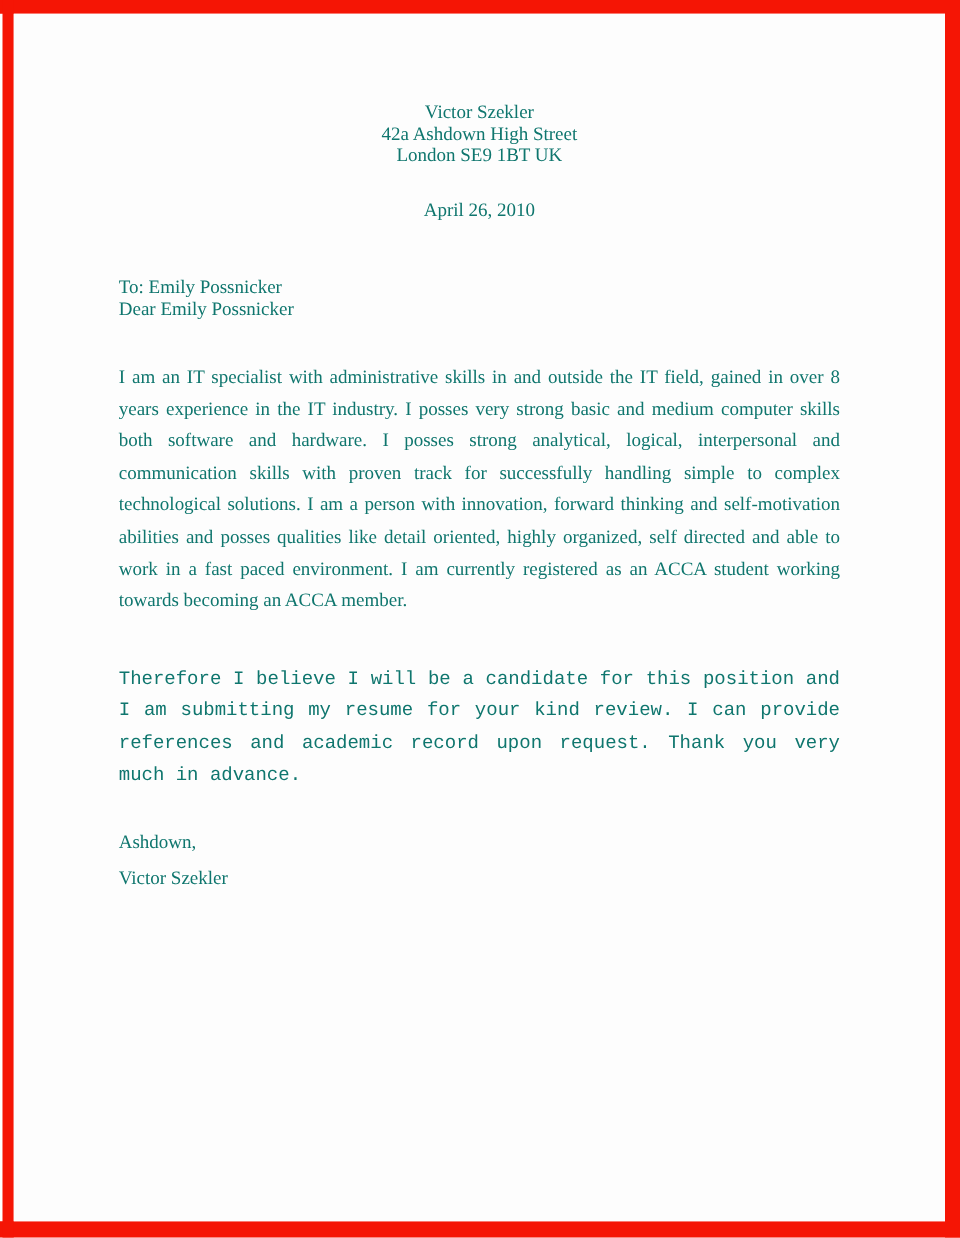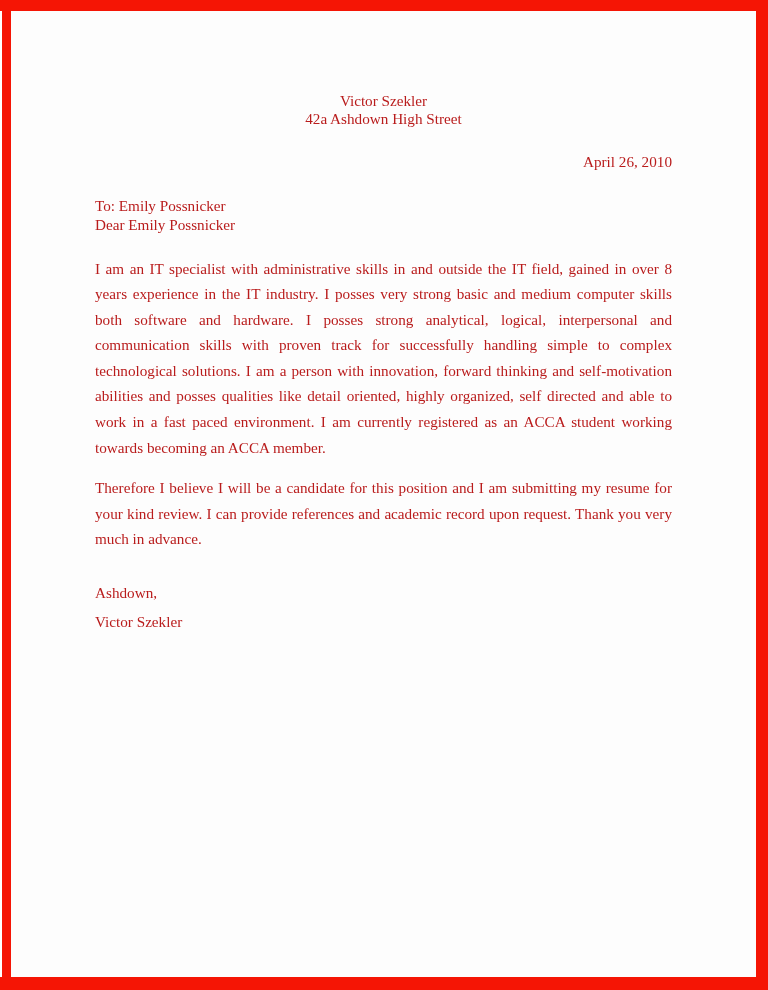--- a/index.html
+++ b/index.html
@@ -40,54 +40,55 @@
     top: 11px;
     width: 745px;
     height: 966px;
     background: #fdfdfd;
     box-sizing: border-box;
   }
 
   .doc {
     position: absolute;
     left: 84px;
-    top: 81px;
+    top: 70px;
     width: 577px;
-    color: #b91c1c;
+    color: #0f766e;
     font-size: 15.2px;
   }
 
   .sender-block {
     text-align: center;
     line-height: 17.5px;
     margin-bottom: 0;
   }
   .sender-line { white-space: nowrap; }
 
   .date-line {
-    text-align: right;
+    text-align: center;
     margin-top: 26px;
   }
 
   .recipient-block {
-    margin-top: 26px;
+    margin-top: 43px;
     line-height: 18.5px;
   }
 
   .salutation {
   }
 
   .body-para {
-    margin-top: 22px;
+    margin-top: 32px;
     text-align: justify;
     line-height: 25.6px;
     text-justify: inter-word;
   }
   .body-para.second {
-    margin-top: 15px;
+    margin-top: 37px;
+    font-family: Liberation Mono, monospace;
   }
 
   .closing-block {
     margin-top: 26px;
     line-height: 29px;
   }
 </style>
 </head>
 <body>
 
@@ -98,20 +99,21 @@
   <div class="band band-left"></div>
   <div class="band band-right"></div>
 
   <div id="paper">
 
     <div class="doc">
 
       <div class="sender-block">
         <div class="sender-line">Victor Szekler</div>
         <div class="sender-line">42a Ashdown High Street</div>
+        <div class="sender-line">London SE9 1BT UK</div>
       </div>
 
       <div class="date-line">April 26, 2010</div>
 
       <div class="recipient-block">
         <div>To: Emily Possnicker</div>
       </div>
 
       <div class="salutation">Dear Emily Possnicker</div>
 

